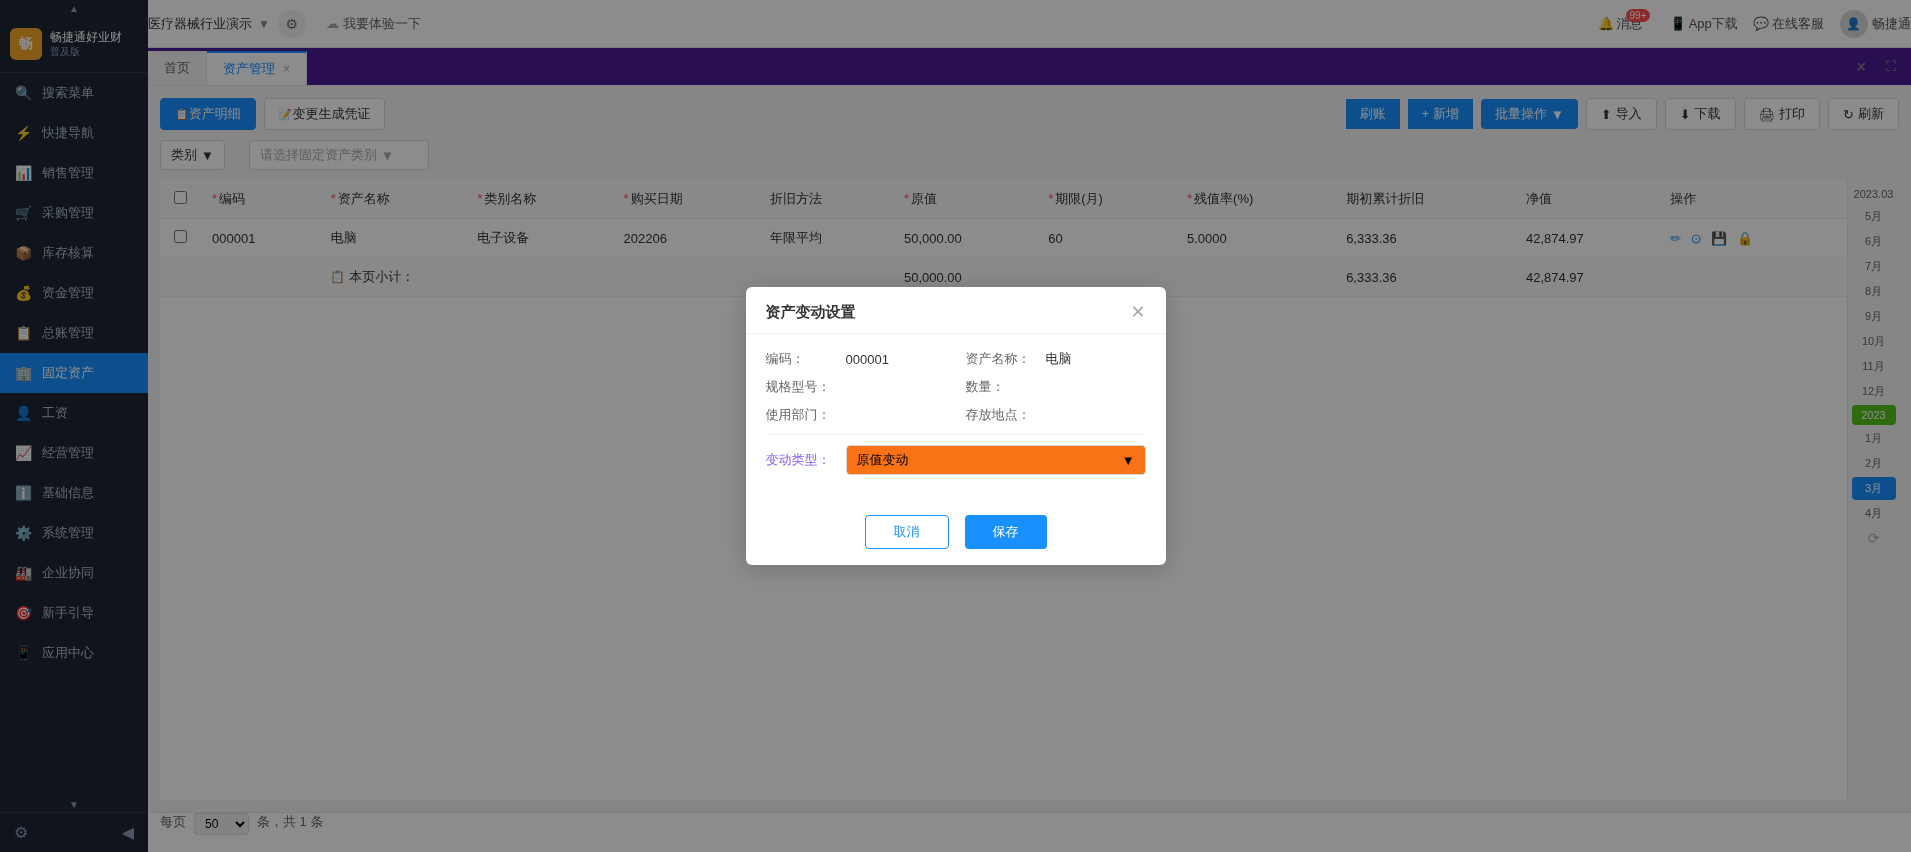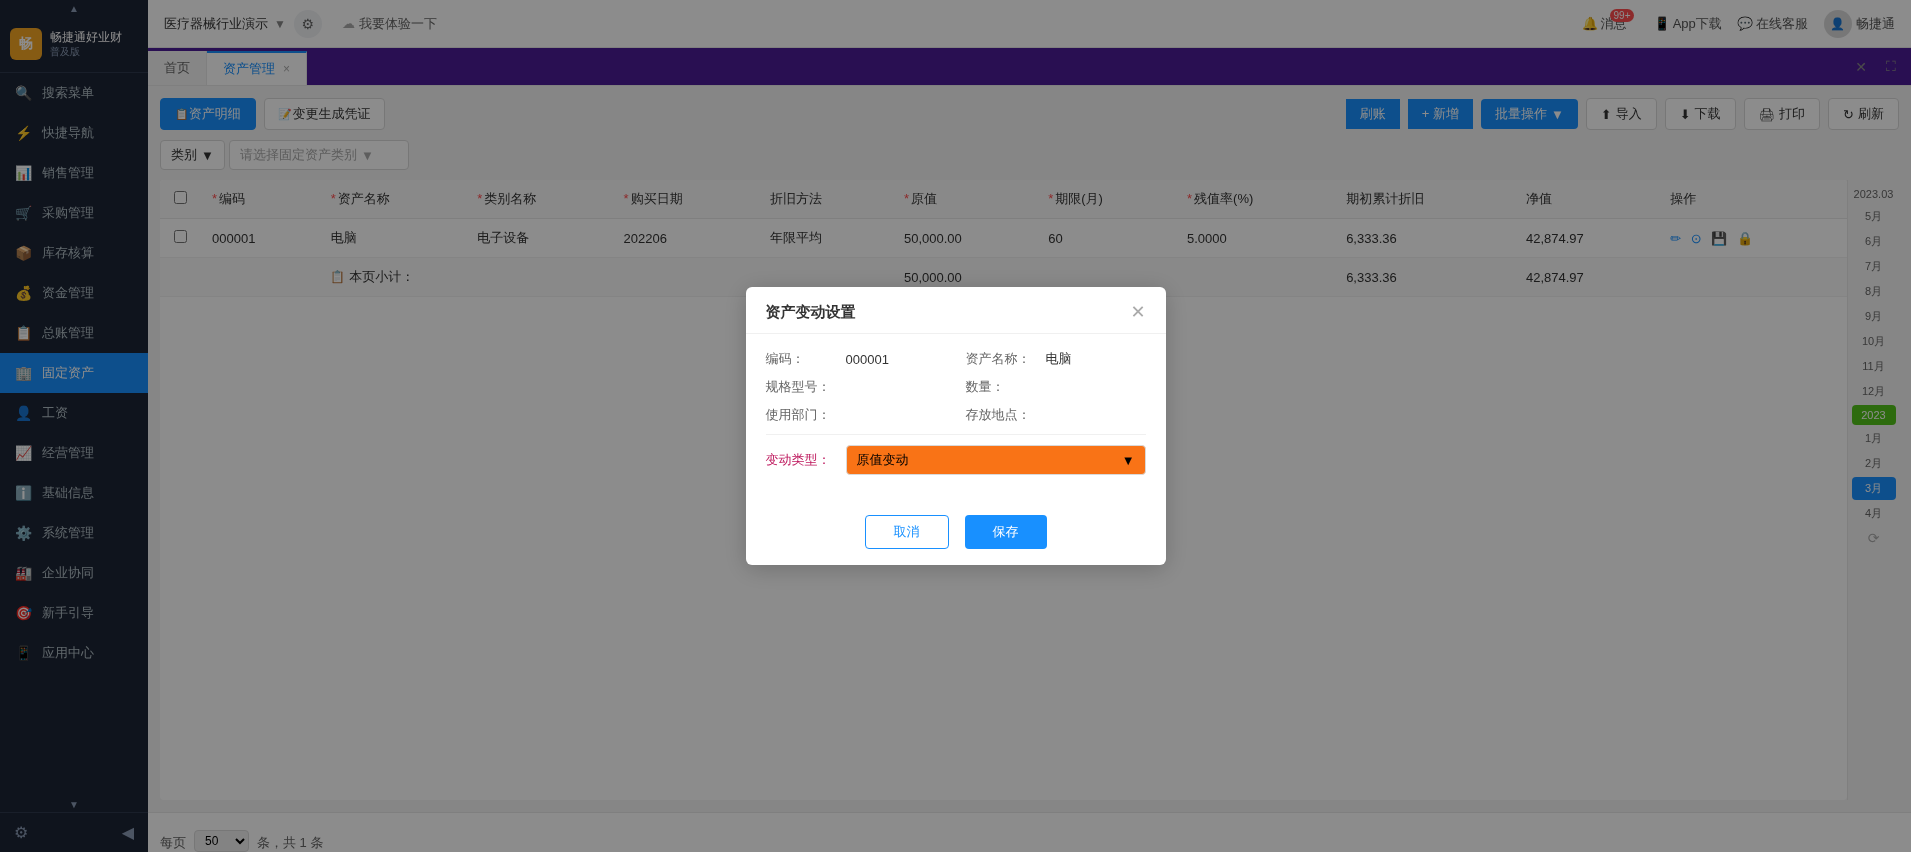--- a/index.html
+++ b/index.html
@@ -73,21 +73,21 @@
       height: 852px;
       overflow: hidden;
     }
 
     
     .topbar {
       height: 48px;
       background: #fff;
       display: flex;
       align-items: center;
-      padding: 0 16px;
+      padding: 0 0;
       border-bottom: 1px solid #e8e8e8;
       flex-shrink: 0;
     }
     .topbar-left { display: flex; align-items: center; flex: 1; }
     .topbar-company { font-size: 13px; color: #333; margin-right: 6px; }
     .topbar-dropdown { font-size: 12px; color: #888; cursor: pointer; }
     .topbar-settings { width: 28px; height: 28px; border-radius: 50%; background: #f0f2f5; display: flex; align-items: center; justify-content: center; cursor: pointer; margin-left: 8px; font-size: 14px; color: #666; }
     .topbar-experience { display: flex; align-items: center; font-size: 13px; color: #666; margin-left: 20px; }
     .topbar-experience-icon { margin-right: 4px; color: #aaa; }
 
@@ -212,21 +212,21 @@
       border-radius: 4px;
       font-size: 13px;
       cursor: pointer;
       display: flex; align-items: center; gap: 4px;
     }
 
     
     .filter-bar {
       display: flex;
       align-items: center;
-      gap: 4px;
+      gap: 24px;
       margin-bottom: 10px;
     }
     .filter-select {
       border: 1px solid #d9d9d9;
       border-radius: 4px;
       padding: 5px 10px;
       font-size: 13px;
       background: #fff;
       display: flex; align-items: center; gap: 4px;
       cursor: pointer;
@@ -305,21 +305,21 @@
       color: #fff;
       border-radius: 4px;
     }
 
     
     .page-footer {
       height: 40px;
       background: #fff;
       border-top: 1px solid #e8e8e8;
       display: flex;
-      align-items: flex-end;
+      align-items: flex-start;
       padding: 0 12px;
       font-size: 13px;
       color: #666;
       flex-shrink: 0;
       gap: 8px;
     }
     .page-size-select {
       border: 1px solid #d9d9d9;
       border-radius: 4px;
       padding: 2px 6px;
@@ -356,21 +356,21 @@
       display: flex; align-items: center;
       margin-bottom: 10px;
       font-size: 13px;
     }
     .modal-label { color: #666; min-width: 80px; }
     .modal-value { color: #333; flex: 1; }
     .modal-divider { border: none; border-top: 1px solid #f0f0f0; margin: 10px 0; }
     .modal-field-row {
       display: flex; align-items: center; margin-bottom: 12px;
     }
-    .modal-field-label { color: #be185d; font-size: 13px; min-width: 80px; }
+    .modal-field-label { color: #8b5cf6; font-size: 13px; min-width: 80px; }
     .modal-field-select {
       flex: 1;
       border: 1px solid #d9d9d9;
       border-radius: 4px;
       padding: 5px 10px;
       font-size: 13px;
       display: flex; align-items: center; justify-content: space-between;
       cursor: pointer;
       background: #f97316;
     }

